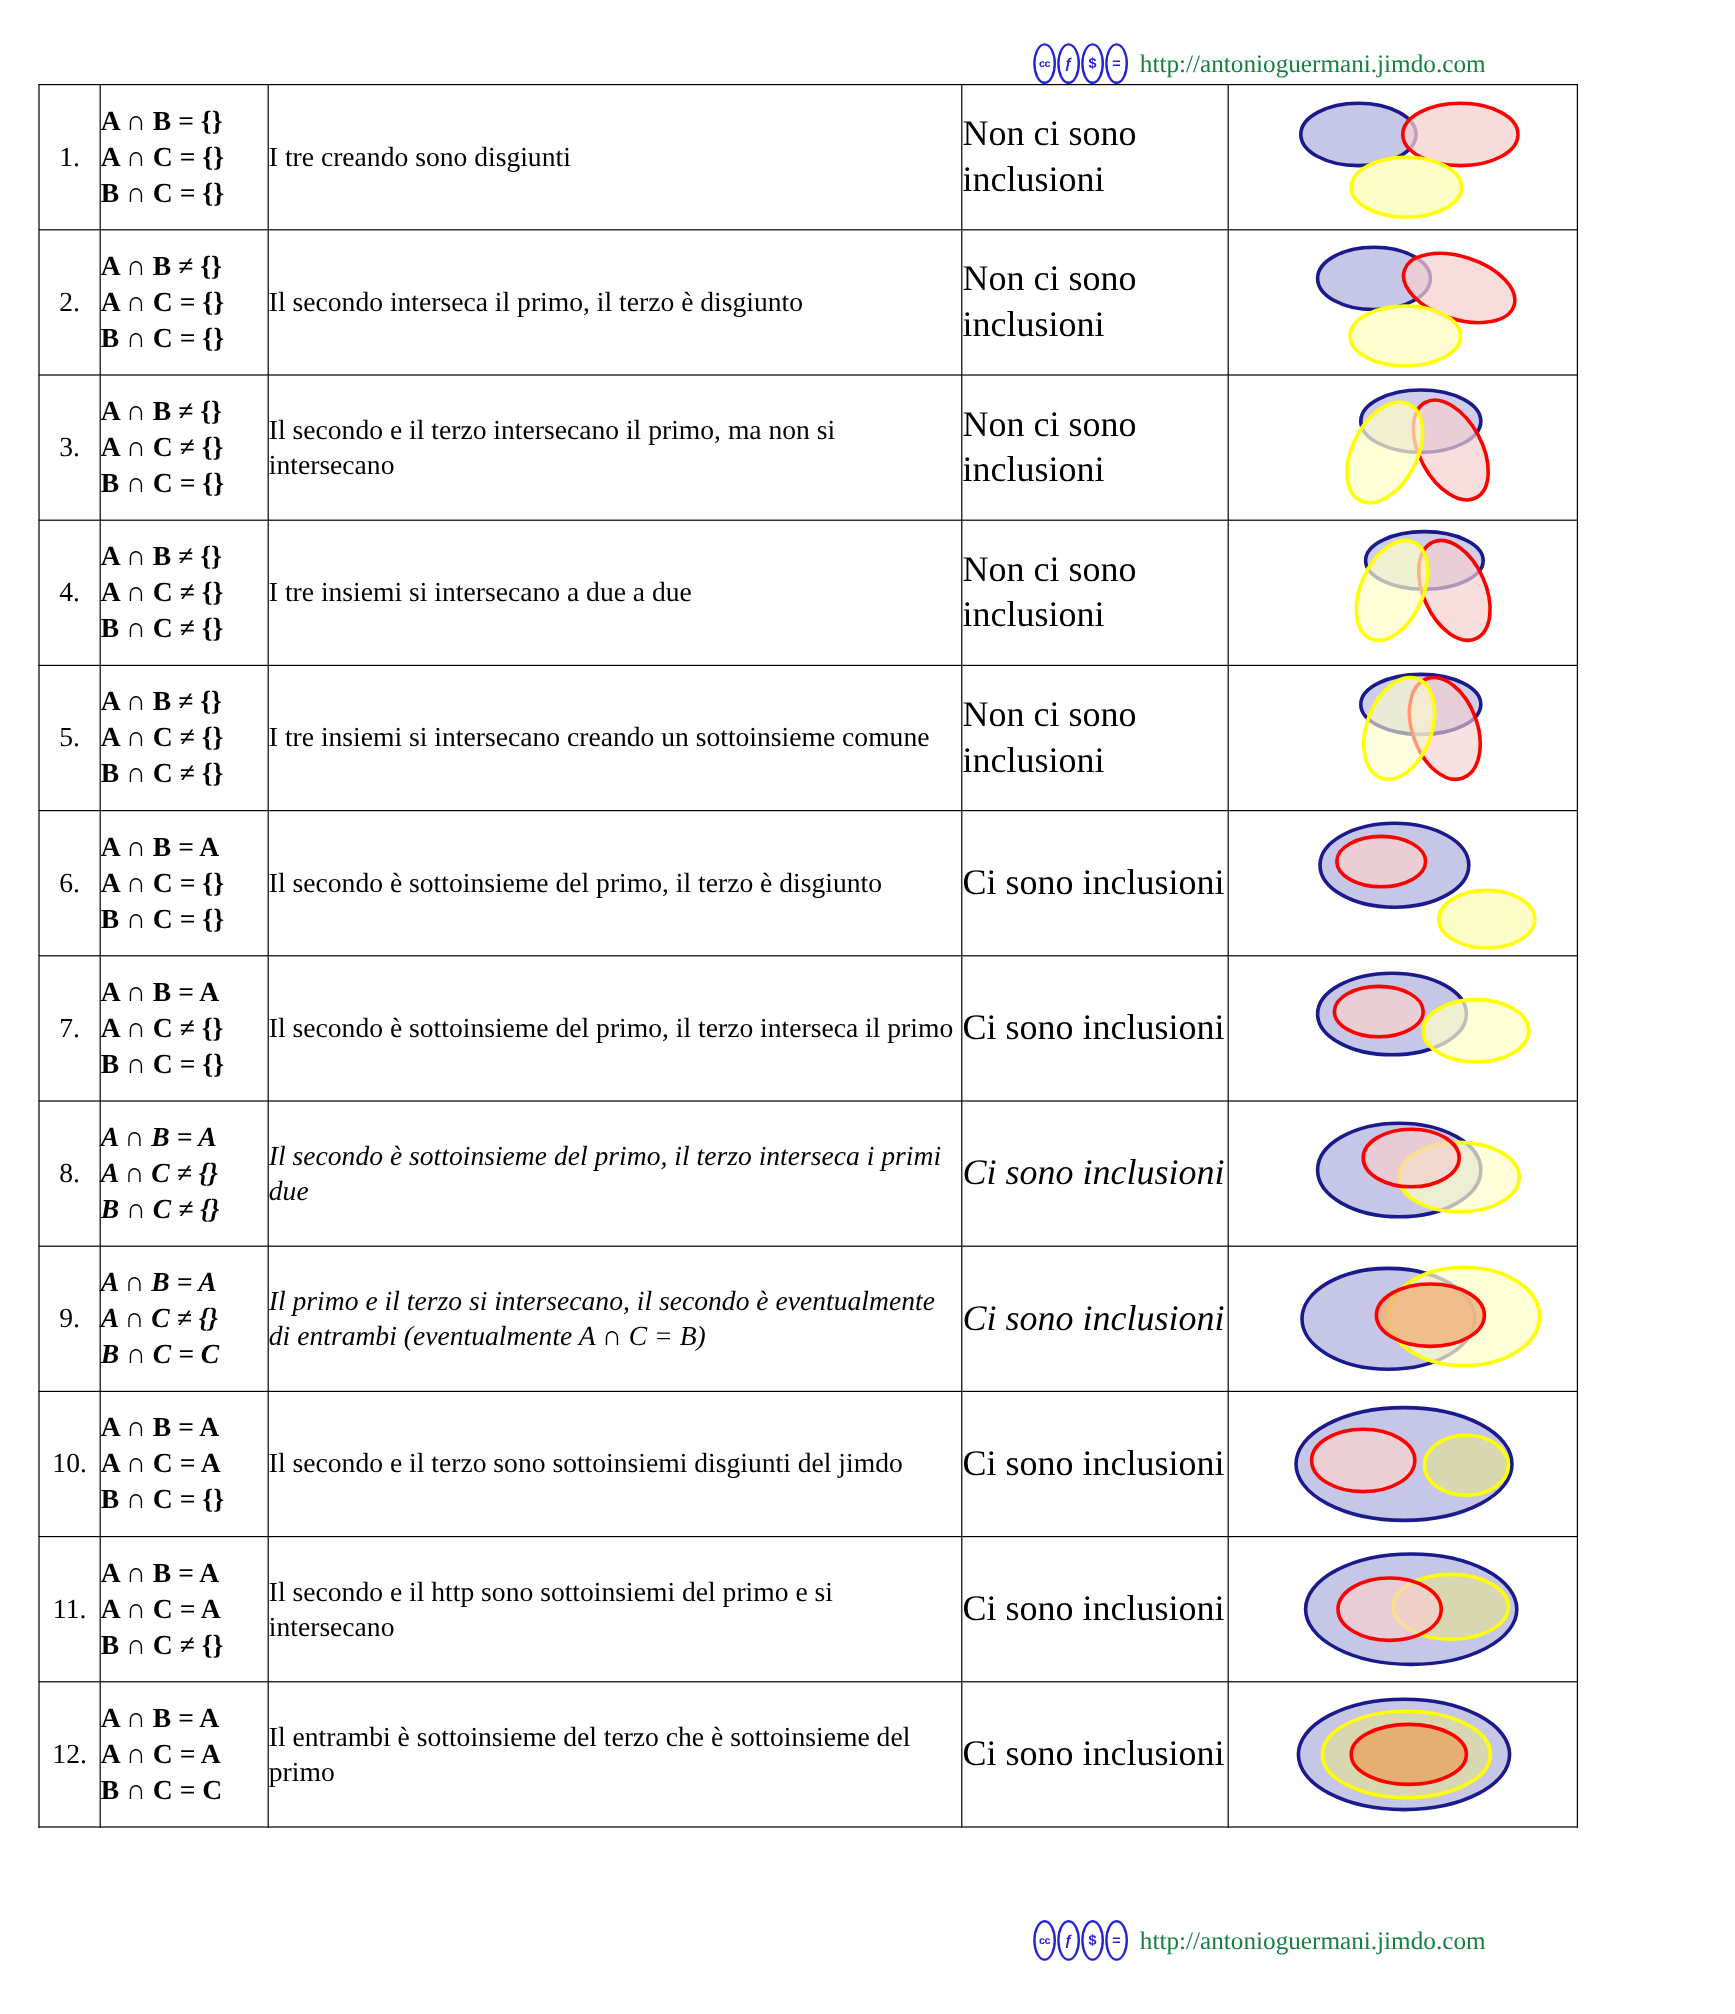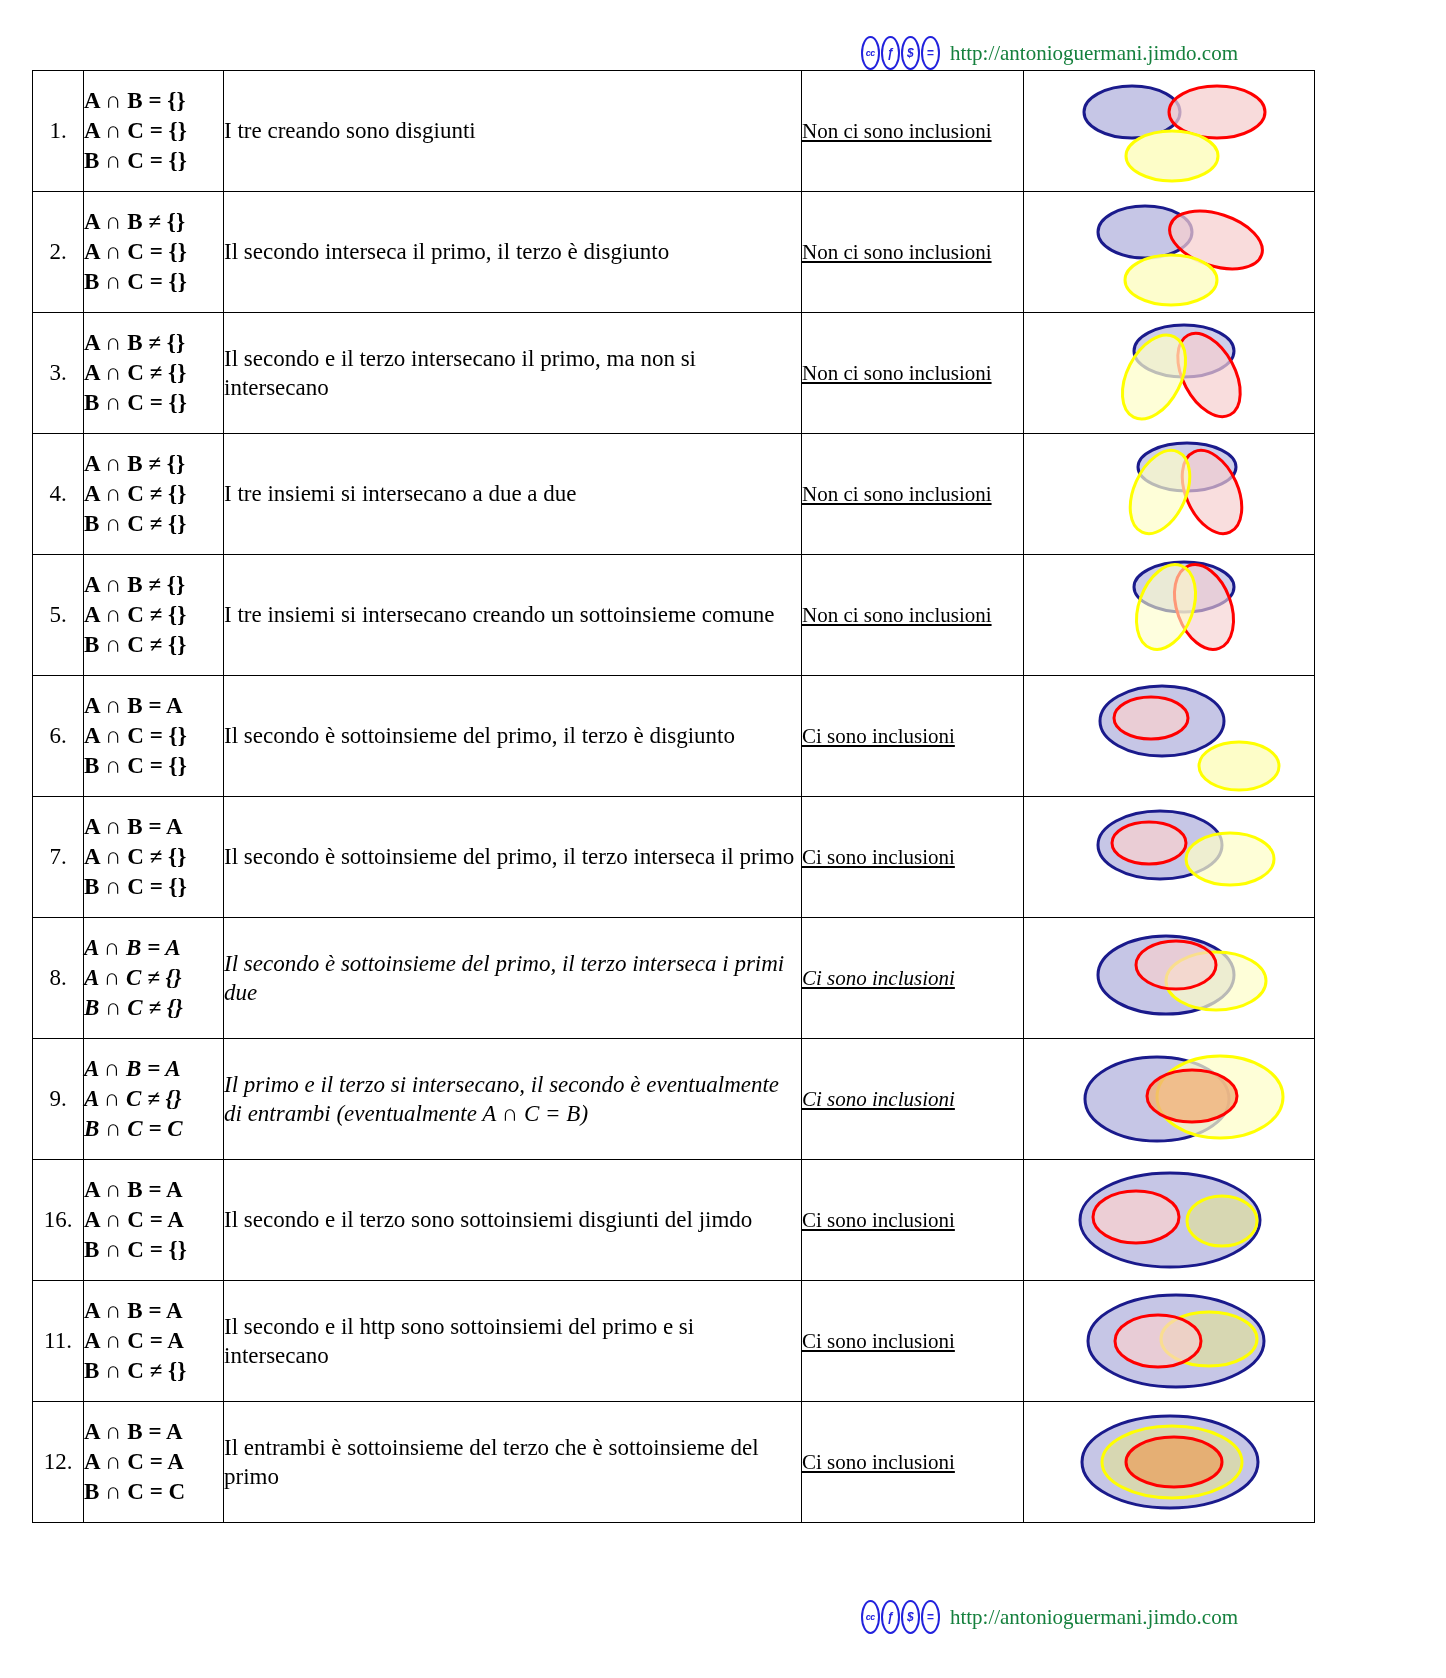--- a/index.html
+++ b/index.html
@@ -49,21 +49,20 @@
     border: 2px solid #2222dd;
     border-radius: 50%;
     color: #2222dd;
     font-family: "Liberation Sans", sans-serif;
     font-weight: bold;
     display: flex;
     align-items: center;
     justify-content: center;
     box-sizing: border-box;
     line-height: 1;
-    font-style: italic;
   }
   .cc-badge.cc-text { font-size: 9px; letter-spacing: -0.5px; }
   .cc-badge.cc-by { font-size: 12px; }
   .cc-badge.cc-nc { font-size: 12px; }
   .cc-badge.cc-nd { font-size: 12px; }
 
   .credit-url {
     color: #15803d;
     font-size: 21px;
     font-family: "Liberation Serif", serif;
@@ -102,24 +101,23 @@
   td.c-desc {
     width: 578px;
     padding: 6px 10px 6px 12px;
     font-size: 23px;
     line-height: 1.28;
     box-sizing: border-box;
   }
   td.c-incl {
     width: 222px;
     padding: 6px 10px 6px 12px;
-    font-size: 21px;
+    font-size: 30px;
     line-height: 1.28;
     box-sizing: border-box;
-    text-decoration: underline;
   }
   td.c-dia {
     width: 290px;
     padding: 0;
     height: 120px;
     position: relative;
   }
 
   .eq-line {
     font-size: 23px;
@@ -331,21 +329,21 @@
             <svg viewBox="0 0 290 120" width="290" height="120">
               <ellipse cx="133" cy="60" rx="72" ry="42" fill="#c6c6e6" stroke="#1a1a8c" stroke-width="3"></ellipse>
               <ellipse cx="196" cy="58" rx="63" ry="41" fill="#fdfdc8" fill-opacity="0.72" stroke="#ffff00" stroke-width="3"></ellipse>
               <ellipse cx="168" cy="57" rx="45" ry="26" fill="#f0b27a" fill-opacity="0.8" stroke="#ff0000" stroke-width="3"></ellipse>
             </svg>
           </div>
         </td>
       </tr>
 
       <tr>
-        <td class="c-num">16.</td>
+        <td class="c-num">10.</td>
         <td class="c-eq">
           <div class="eq-line">A ∩ B = A</div>
           <div class="eq-line">A ∩ C = A</div>
           <div class="eq-line">B ∩ C = {}</div>
         </td>
         <td class="c-desc">Il secondo e il terzo sono sottoinsiemi disgiunti del jimdo</td>
         <td class="c-incl">Ci sono inclusioni</td>
         <td class="c-dia">
           <div class="dia-holder">
             <svg viewBox="0 0 290 120" width="290" height="120">

